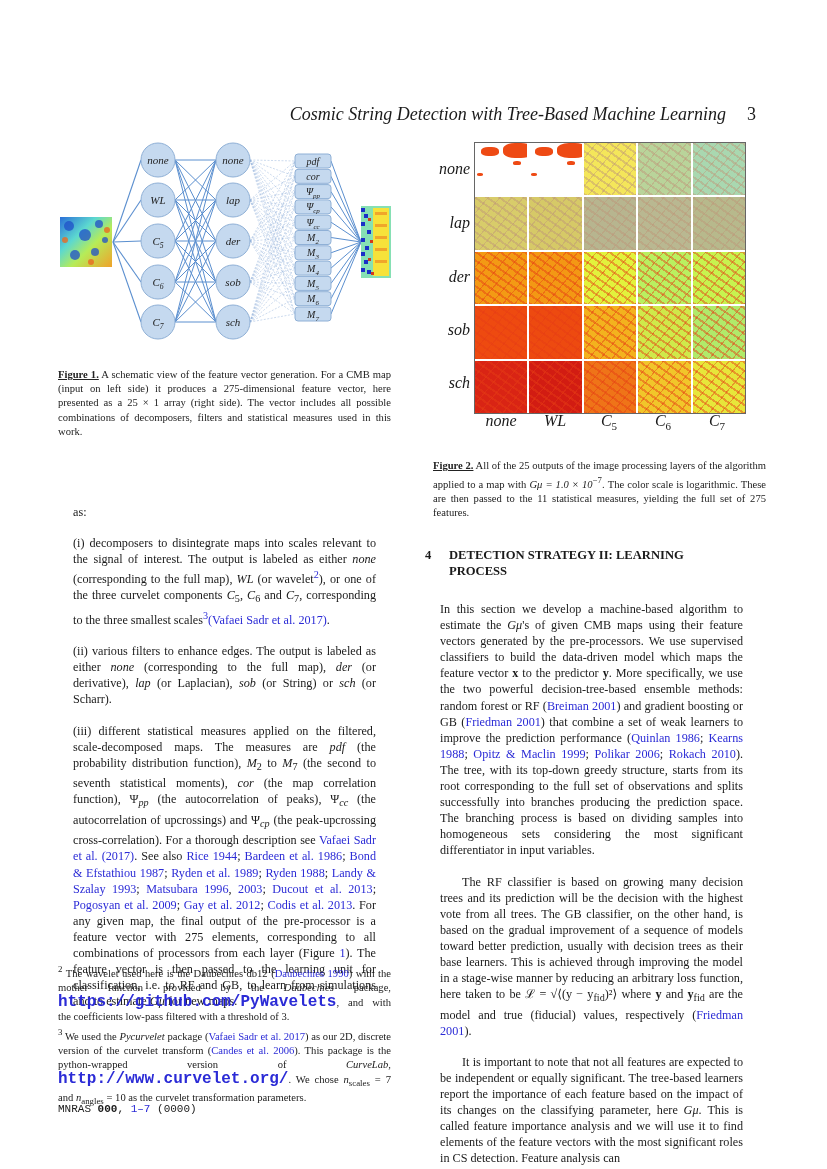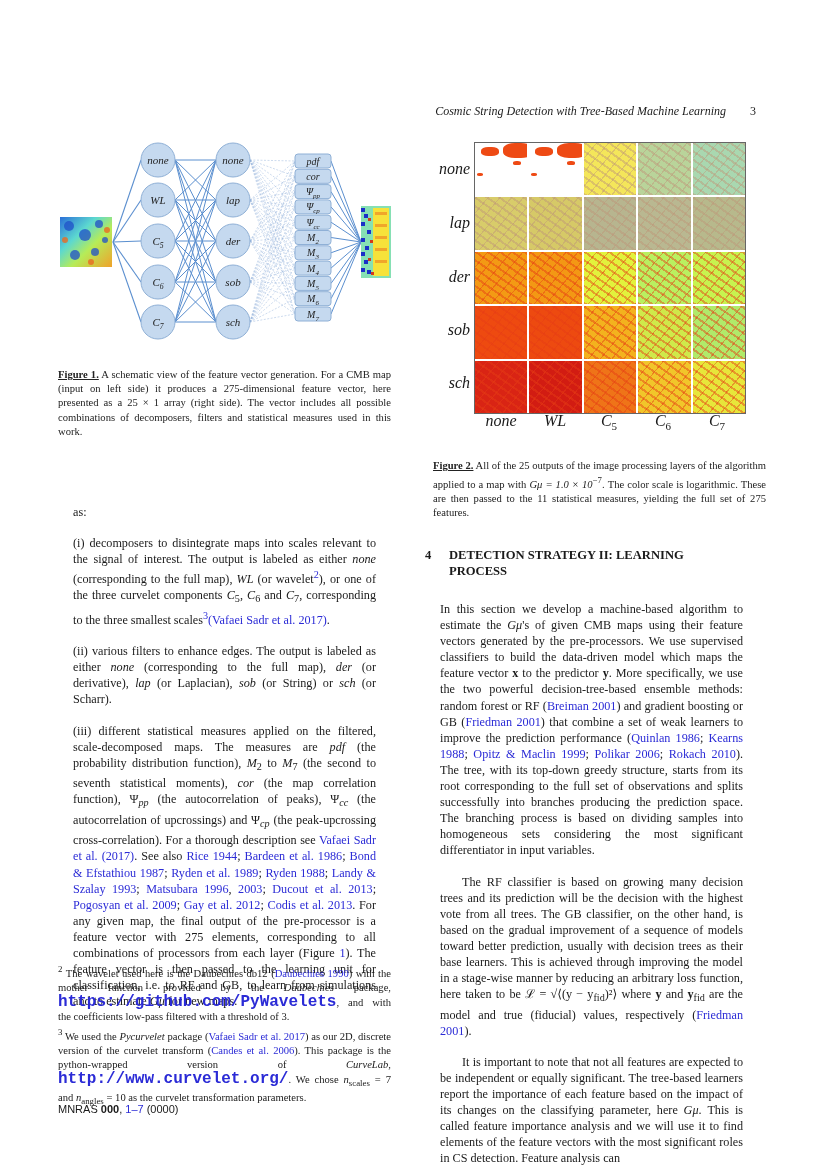--- a/index.html
+++ b/index.html
@@ -1,36 +1,36 @@
 <!DOCTYPE html>
 <html><head>
 <meta charset="utf-8">
 <style>
   html, body { margin: 0; padding: 0; background: #ffffff; }
   body { width: 827px; height: 1169px; position: relative; overflow: hidden;
          font-family: "DejaVu Serif", "Liberation Serif", serif; color: #1a1a1a; }
   .abs { position: absolute; }
-  .running-head { left: 290px; top: 104px; width: 470px; height: 22px; font-size: 12px;
+  .running-head { left: 290px; top: 104px; width: 470px; height: 22px; font-size: 18px;
                   font-family: "Liberation Serif", serif; }
   .running-title { position: absolute; right: 34px; top: 0; font-style: italic; white-space: nowrap; }
   .page-num { position: absolute; right: 4px; top: 0; }
 
   .col-text { font-family: "Liberation Serif", serif; font-size: 12.2px; line-height: 16.1px;
               text-align: justify; color: #1a1a1a; }
   .col-text p { margin: 15px; }
   .cap { font-family: "Liberation Serif", serif; font-size: 10.6px; line-height: 14.2px; text-align: justify; color:#222; }
   .cap b { font-weight: bold; text-decoration: underline; }
   .link { color: #2b2bd6; }
   .mono { font-family: "Liberation Mono", monospace; color: #2b2bd6; font-weight: bold; font-size: 16px; }
   .it { font-style: italic; }
   .indent { text-indent: 22px; }
 
   .section-title { font-family: "Liberation Serif", serif; font-weight: bold; font-size: 12.6px; line-height: 16px; }
   .footnotes { font-family: "Liberation Serif", serif; font-size: 10.6px; line-height: 14.3px; text-align: justify; }
-  .footer { font-family: Liberation Sans, sans-serif; font-size: 11px; }
+  .footer { font-family: Liberation Mono, monospace; font-size: 11px; }
 
   
   .fig2-grid { left: 474px; top: 142px; width: 270px; height: 270px; border: 1px solid #666; background: #fff;
                display: grid; grid-template-columns: repeat(5, 1fr); grid-template-rows: repeat(5, 1fr); gap: 2px; }
   .cell { position: relative; overflow: hidden; }
   .row-label { font-family: "Liberation Serif", serif; font-style: italic; font-size: 16px; width: 50px; text-align: right; }
   .col-label { font-family: "Liberation Serif", serif; font-style: italic; font-size: 16px; width: 54px; text-align: center; }
   .col-label sub { font-style: normal; font-size: 11px; }
 </style>
 </head>

